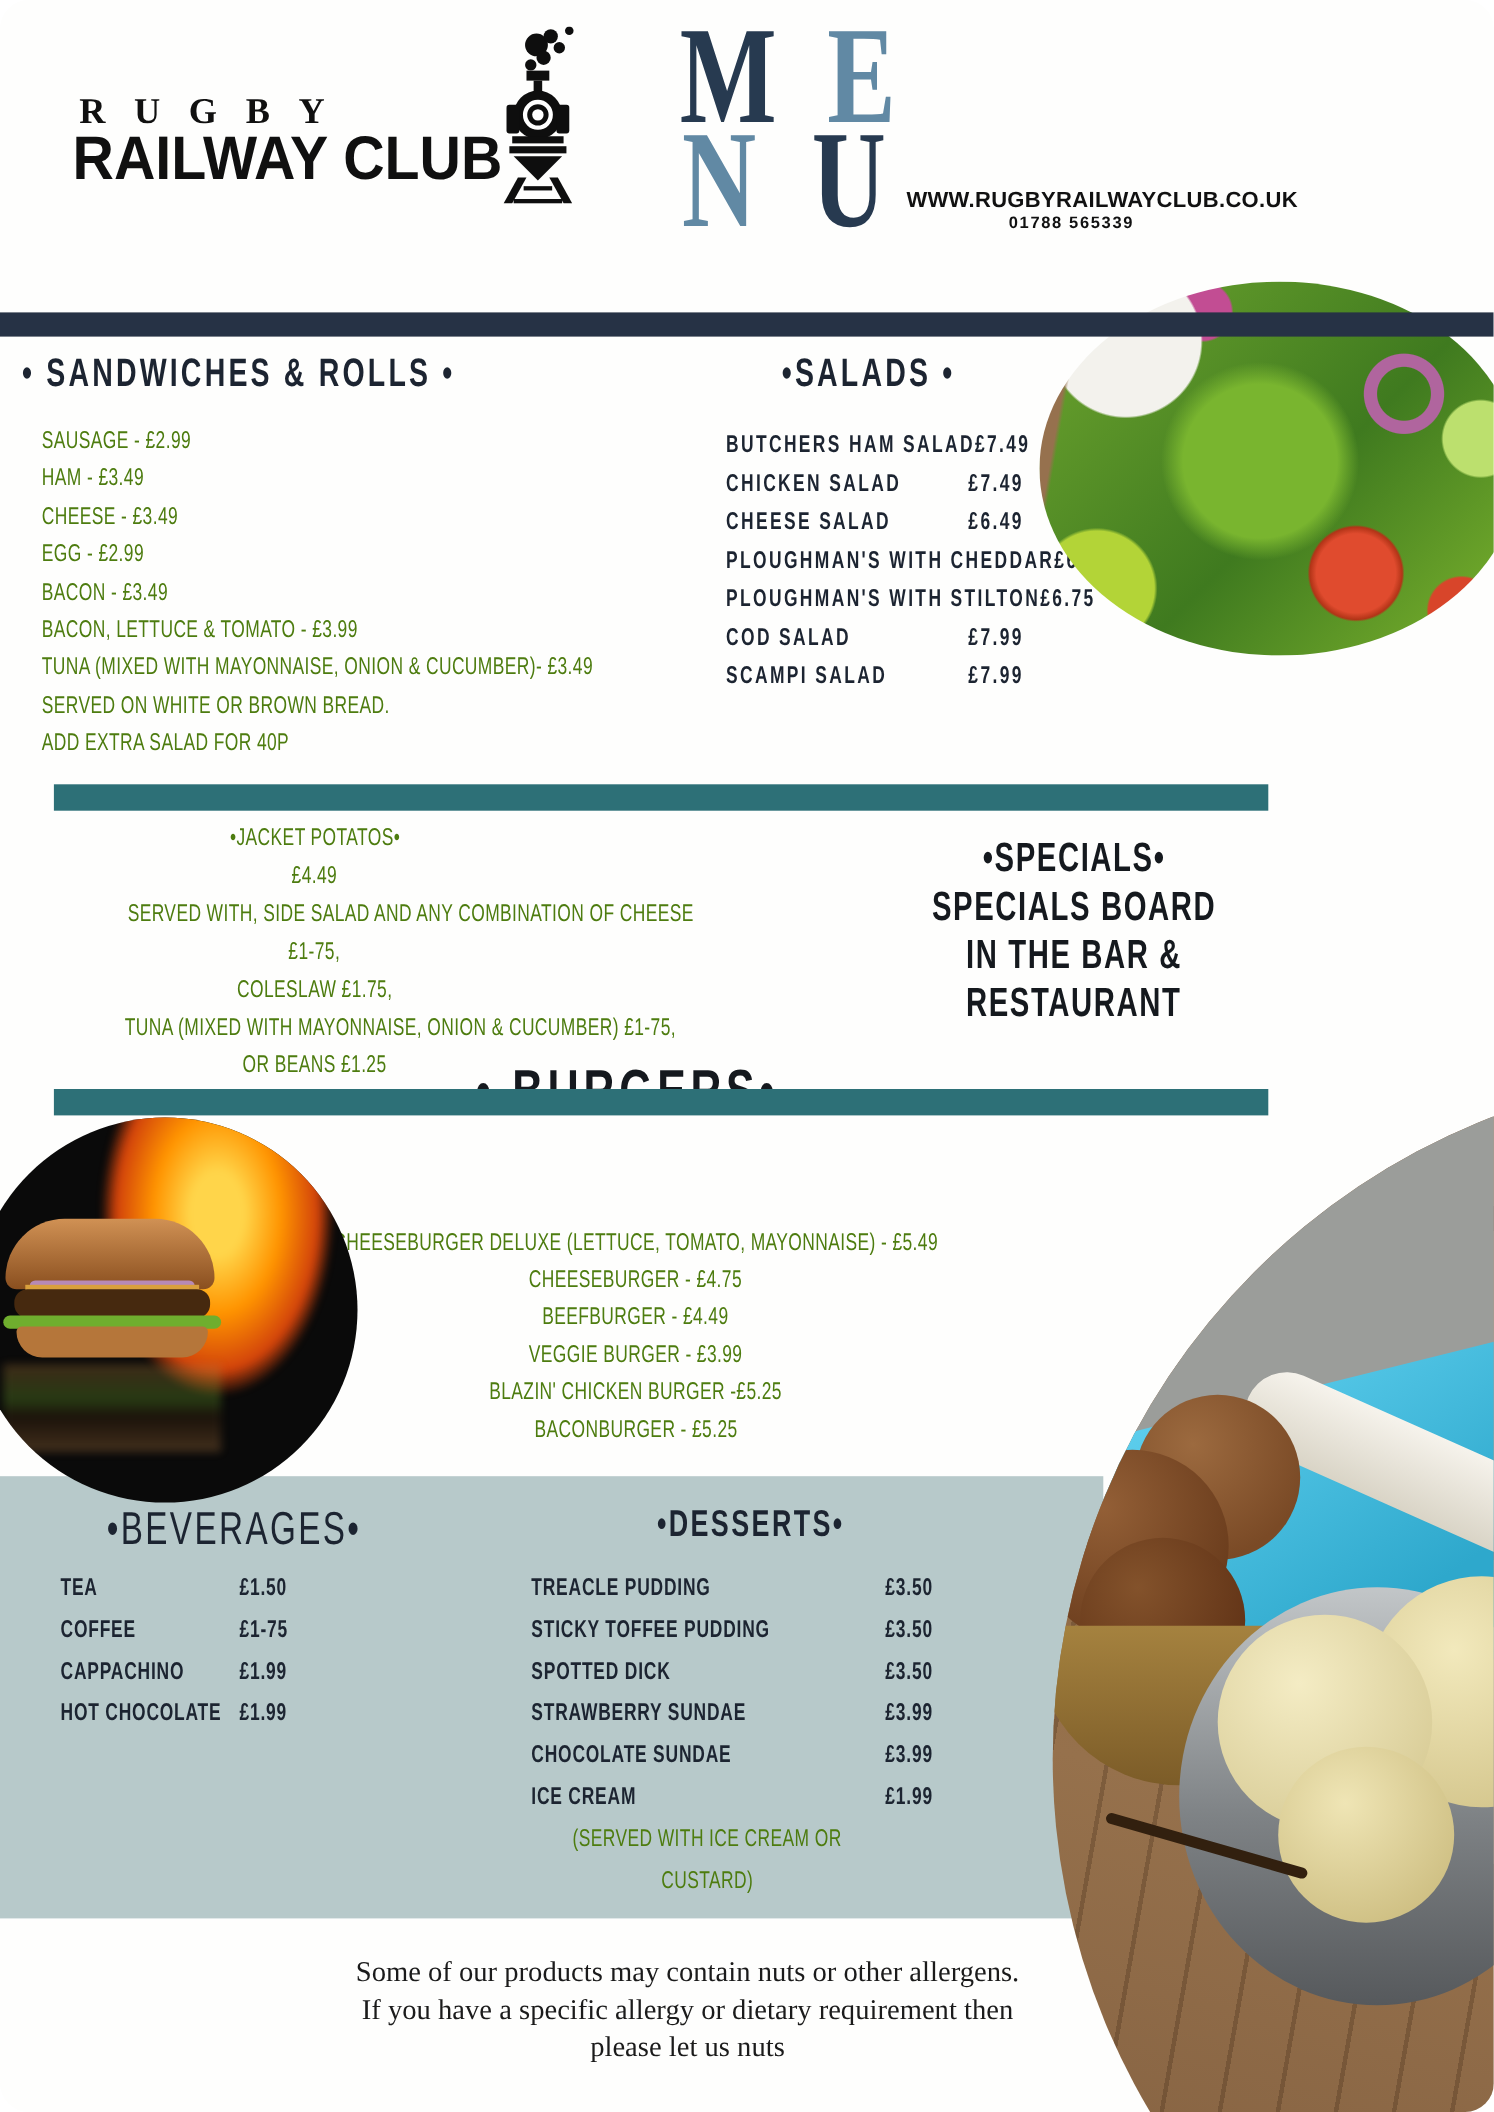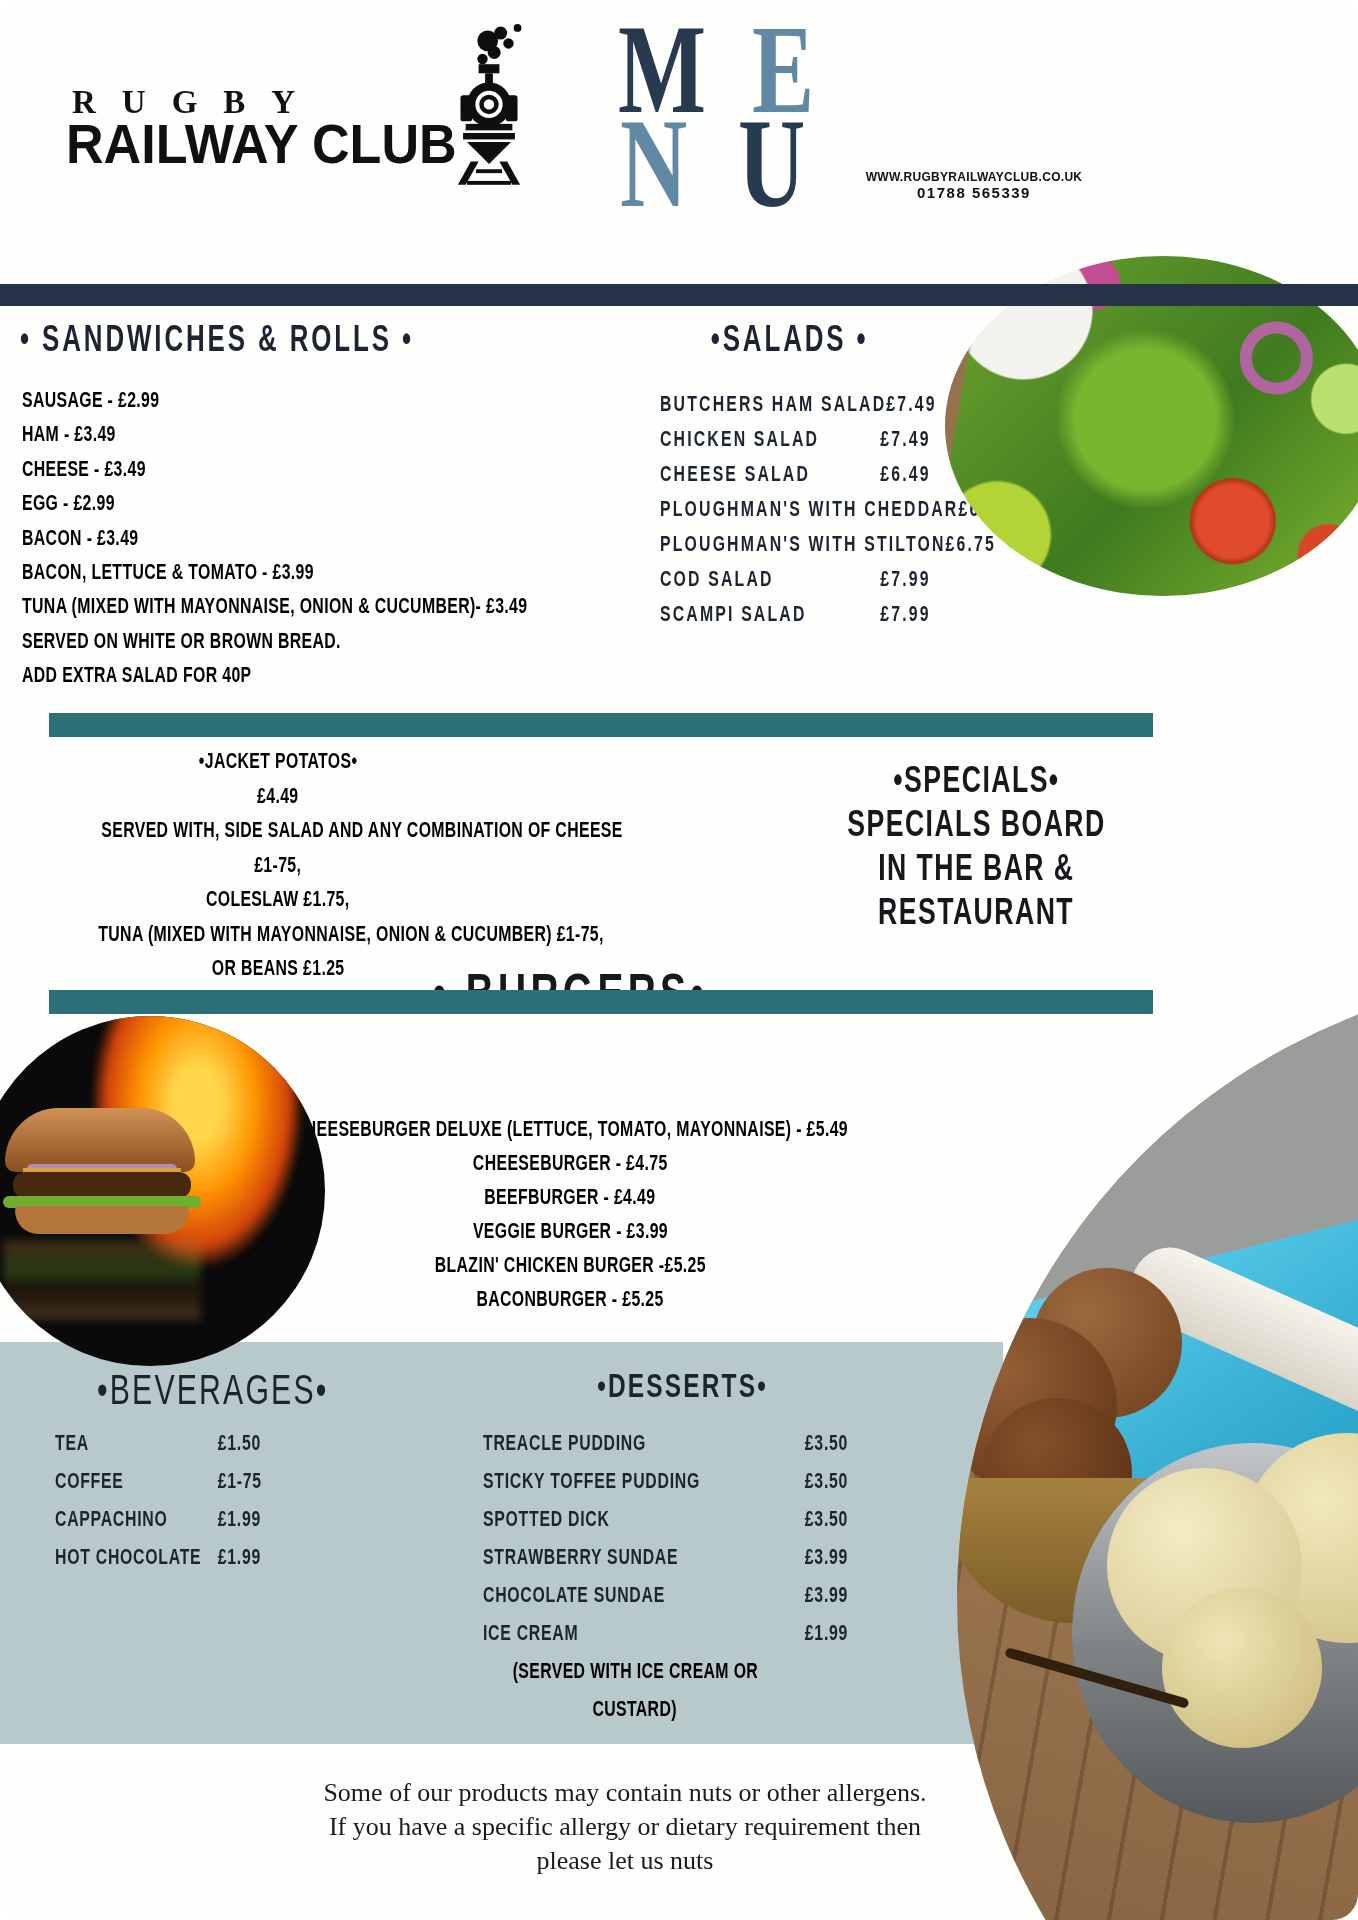--- a/index.html
+++ b/index.html
@@ -11,29 +11,29 @@
   .ctr{text-align:center;}
   
   #brand-rugby{left:72px;top:84px;font-family:"Liberation Serif",serif;font-size:33px;
                letter-spacing:26px;color:#101010;font-weight:600;}
   #brand-railway{left:66px;top:116px;font-size:56px;font-weight:bold;color:#101010;line-height:1;letter-spacing:0px;}
   #train{left:450px;top:24px;}
   .menu-ltr{font-family:"Liberation Serif",serif;font-weight:bold;font-size:126px;line-height:.8;
             display:inline-block;transform:scaleX(0.74);transform-origin:0 0;}
   .ltr-dark{color:#273a50;} .ltr-light{color:#6189a4;}
   #site-block{left:824px;top:170px;width:300px;text-align:center;color:#111;line-height:1.2;}
-  #site-url{font-size:12px;font-weight:bold;letter-spacing:.3px;}
+  #site-url{font-size:20px;font-weight:bold;letter-spacing:.3px;}
   #site-phone{font-size:15px;font-weight:bold;letter-spacing:1.5px;}
   
   #navy-bar{left:0;top:284px;width:1358px;height:22px;background:#263245;z-index:3;}
   .teal-bar{left:49px;width:1104px;height:24px;background:#2d7077;z-index:2;}
   #teal-bar-1{top:713px;} #teal-bar-2{top:990px;}
   
   .sec-title{font-size:36px;font-weight:bold;letter-spacing:4px;color:#1c2431;}
-  .item-line{font-size:22px;font-weight:bold;letter-spacing:.5px;line-height:34.4px;color:#000000;}
+  .item-line{font-size:22px;font-weight:normal;letter-spacing:.5px;line-height:34.4px;color:#4d7c0f;margin-left:16px;}
   
   #sandwiches-title{left:20px;top:318px;}
   #sandwich-items{left:22px;top:383px;}
   
   #salads-title{left:560px;top:318px;width:460px;}
   #salad-rows{left:660px;top:386px;}
   .srow{display:flex;font-size:22px;font-weight:bold;letter-spacing:3px;line-height:35px;color:#1c2431;}
   .srow .nm{min-width:306px;white-space:nowrap;}
   
   #jacket-block{left:0;top:744px;width:556px;}

